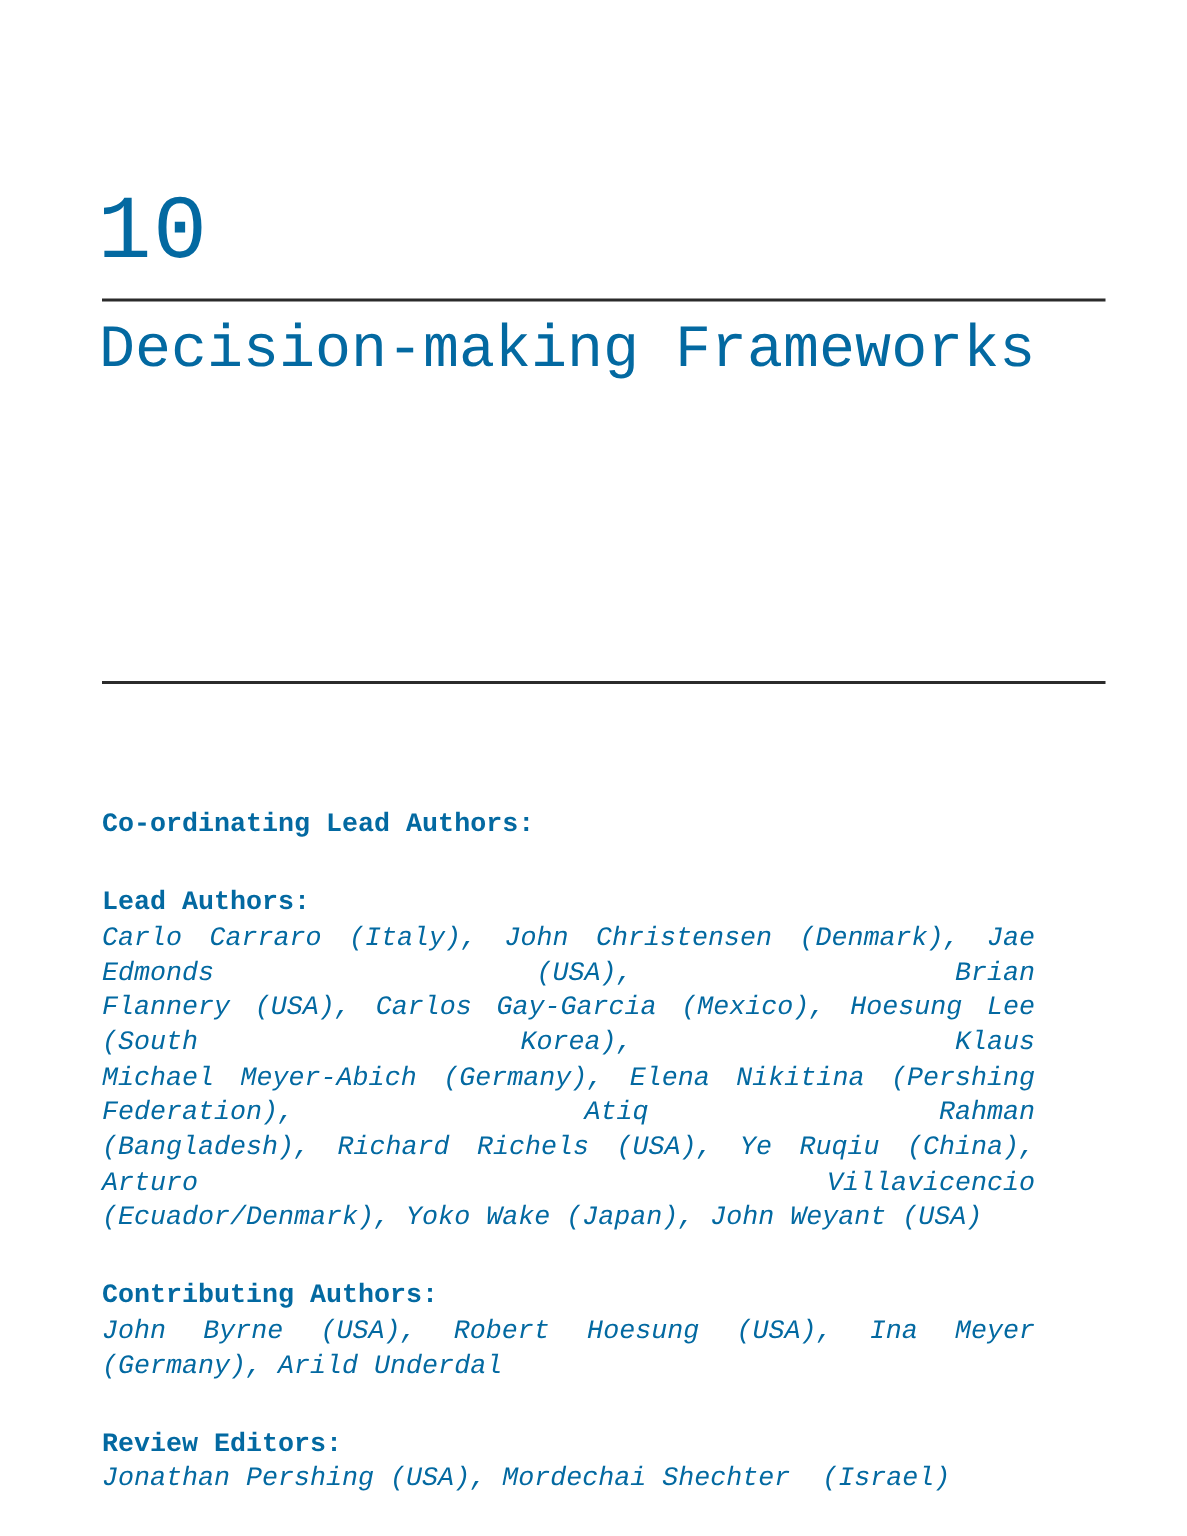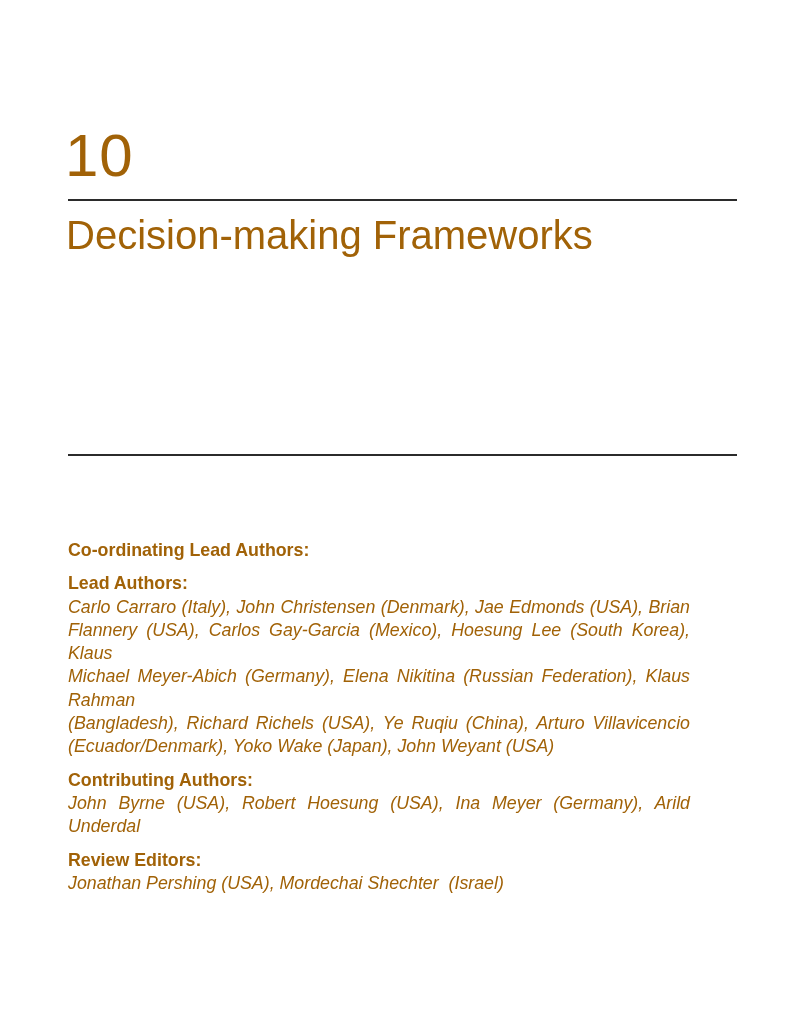--- a/index.html
+++ b/index.html
@@ -5,22 +5,22 @@
   html, body {
     margin: 0;
     padding: 0;
     background: #ffffff;
   }
   .page {
     position: relative;
     width: 791px;
     height: 1024px;
     background: #ffffff;
-    font-family: Liberation Sans, sans-serif;
-    color: #a16207;
+    font-family: Liberation Mono, monospace;
+    color: #0369a1;
     overflow: hidden;
   }
   .chapter-number {
     position: absolute;
     left: 65px;
     top: 126px;
     font-size: 60px;
     line-height: 1;
     font-weight: normal;
     letter-spacing: 1px;
@@ -45,21 +45,21 @@
   }
   .authors {
     position: absolute;
     left: 68px;
     top: 539px;
     width: 622px;
     font-size: 17.8px;
     line-height: 23.3px;
   }
   .author-section { margin: 0; }
-  .author-section + .author-section { margin-top: 10px; }
+  .author-section + .author-section { margin-top: 29px; }
   .section-heading {
     font-weight: bold;
   }
   .section-lines .line {
     text-align: justify;
     text-align-last: justify;
   }
   .section-lines .line:last-child {
     text-align-last: left;
   }
@@ -84,21 +84,21 @@
 
     <section class="author-section">
       <div class="section-heading">Co-ordinating Lead Authors:</div>
     </section>
 
     <section class="author-section">
       <div class="section-heading">Lead Authors:</div>
       <div class="section-lines italic">
           <div class="line">Carlo Carraro (Italy), John Christensen (Denmark), Jae Edmonds (USA), Brian</div>
           <div class="line">Flannery (USA), Carlos Gay-Garcia (Mexico), Hoesung Lee (South Korea), Klaus</div>
-          <div class="line">Michael Meyer-Abich (Germany), Elena Nikitina (Russian Federation), Klaus Rahman</div>
+          <div class="line">Michael Meyer-Abich (Germany), Elena Nikitina (Pershing Federation), Atiq Rahman</div>
           <div class="line">(Bangladesh), Richard Richels (USA), Ye Ruqiu (China), Arturo Villavicencio</div>
           <div class="line">(Ecuador/Denmark), Yoko Wake (Japan), John Weyant (USA)</div>
         </div>
     </section>
 
     <section class="author-section">
       <div class="section-heading">Contributing Authors:</div>
       <div class="section-lines italic">
           <div class="line">John Byrne (USA), Robert Hoesung (USA), Ina Meyer (Germany), Arild Underdal</div>
         </div>

